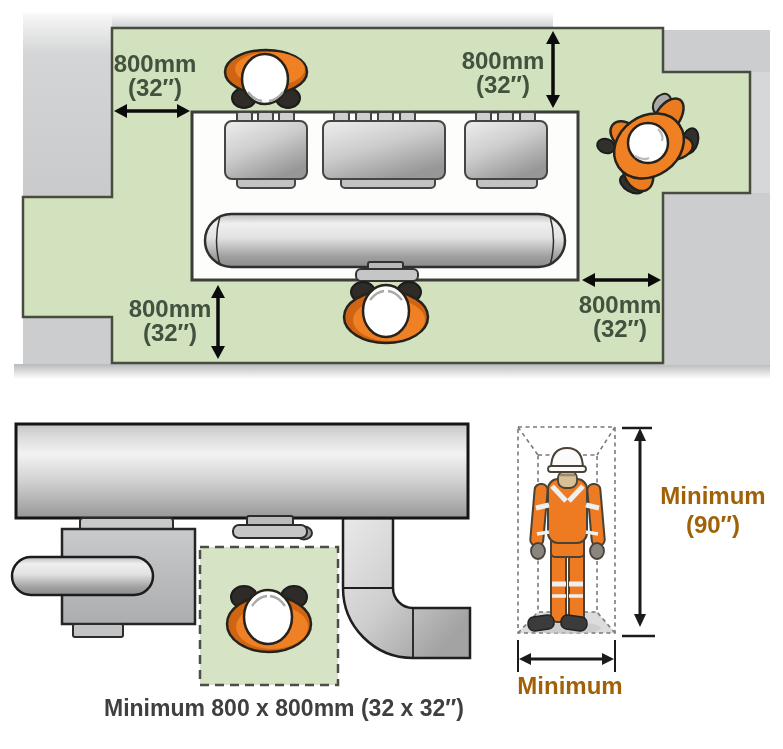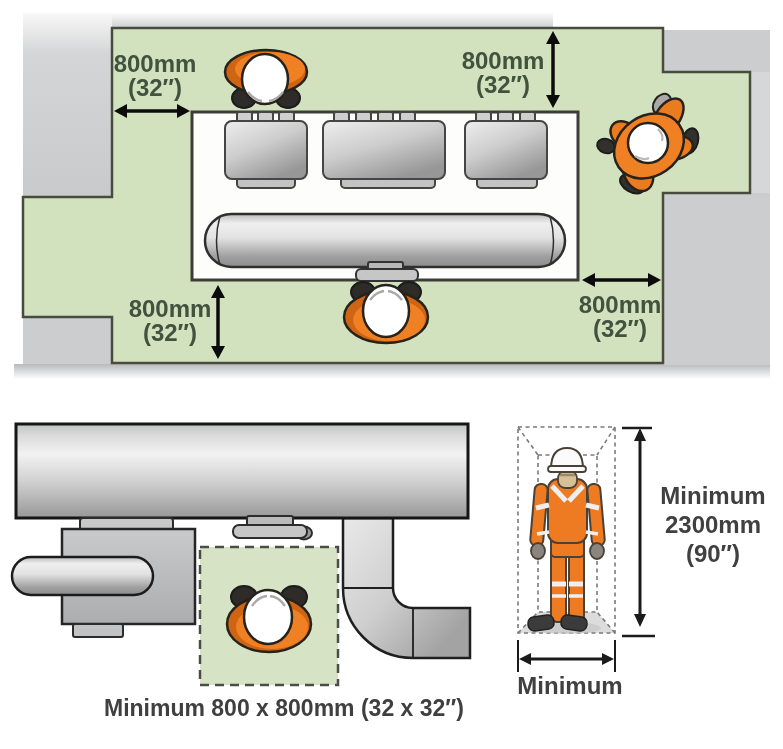--- a/index.html
+++ b/index.html
@@ -6,21 +6,21 @@
   #stage{position:relative;width:783px;height:749px;background:#fff;overflow:hidden;
          font-family:"Liberation Sans","DejaVu Sans",sans-serif;}
   #figure-canvas{position:absolute;left:0;top:0;}
   .dim-label{position:absolute;text-align:center;font-weight:700;font-size:24px;line-height:24px;color:#41523f;}
   .dim-label.tl{left:75px;top:52px;width:160px;}
   .dim-label.tr{left:423px;top:49px;width:160px;}
   .dim-label.bl{left:90px;top:297px;width:160px;}
   .dim-label.br{left:540px;top:293px;width:160px;}
   .caption{position:absolute;left:84px;top:695px;width:400px;text-align:center;
            font-size:23px;font-weight:600;color:#3f3f3f;}
-  .clr-label{position:absolute;text-align:center;font-weight:600;color:#404040;}
+  .clr-label{position:absolute;text-align:center;font-weight:600;color:#a16207;}
   .clr-label.height{left:652px;top:481px;width:122px;font-size:24px;line-height:29px;}
   .clr-label.width{left:480px;top:672px;width:180px;font-size:24px;line-height:27px;}
 </style>
 </head>
 <body>
 
 <div id="stage">
 
 <svg id="figure-canvas" width="783" height="749" viewBox="0 0 783 749" xmlns="http://www.w3.org/2000/svg">
   <defs>
@@ -287,21 +287,20 @@
 </div>
 <div class="dim-label br">
   <div>800mm</div>
   <div>(32″)</div>
 </div>
 
 <div class="caption">Minimum 800 x 800mm (32 x 32″)</div>
 
 <div class="clr-label height">
   <div>Minimum</div>
-  <div>2300mm</div>
   <div>(90″)</div>
 </div>
 
 <div class="clr-label width">
   <div>Minimum</div>
 </div>
 
 </div>
 
 </body></html>

